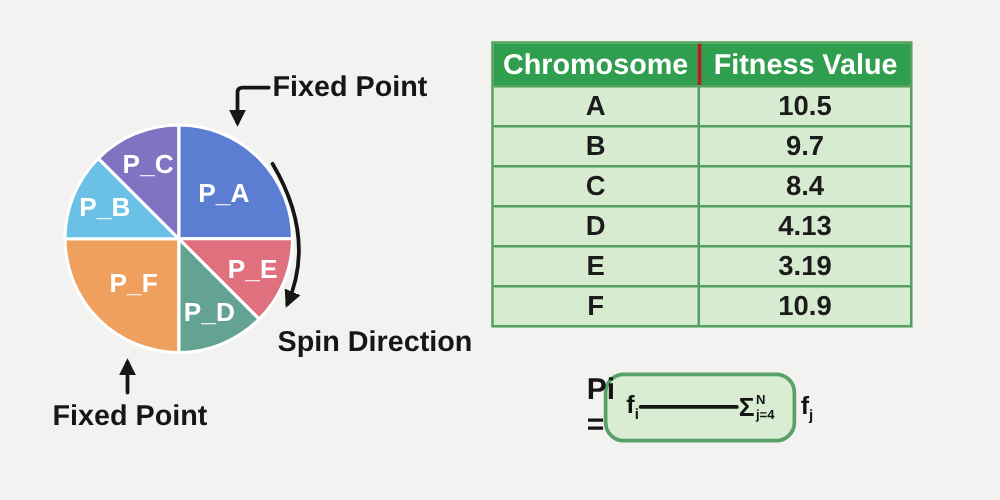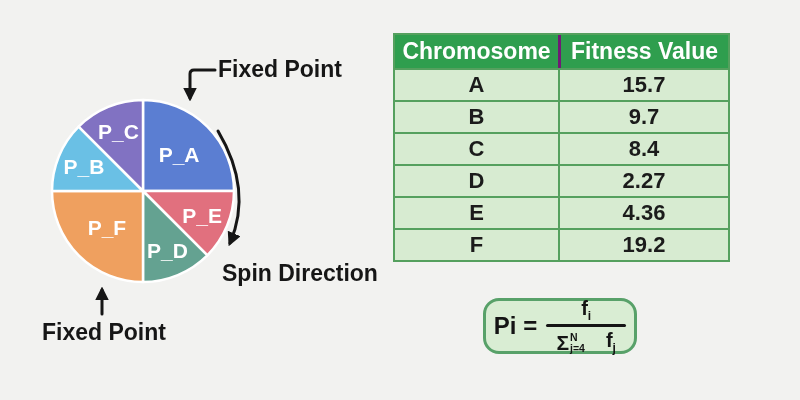--- a/index.html
+++ b/index.html
@@ -29,38 +29,38 @@
   .ftable {
     position:absolute; left:393px; top:33px; width:337px;
     border-collapse:separate; border-spacing:0;
     border:2px solid #55a05e; background:#d7ebd1;
     table-layout:fixed;
   }
   .ftable th {
     height:33px; background:#2f9e4e; color:#ffffff;
     font-size:23px; font-weight:bold; text-align:center; padding:0;
   }
-  .ftable th + th { border-left:3px solid #701a75; }
+  .ftable th + th { border-left:3px solid #b91c1c; }
   .ftable col.c1 { width:163px; }
   .ftable td {
     height:30px; font-size:22px; font-weight:bold; color:#1b1b1b;
     text-align:center; padding:0; border-top:2px solid #55a05e;
   }
   .ftable td + td { border-left:2px solid #55a05e; }
 
   
   .formula-box {
     position:absolute; left:483px; top:298px; width:154px; height:56px;
     background:#d9edd3; border:3px solid #58a169; border-radius:16px;
     box-sizing:border-box;
     display:flex; align-items:center; justify-content:center; gap:9px;
     color:#141414; font-weight:bold;
   }
   .pi-label { font-size:24px; }
-  .frac { display:flex; flex-direction:column; align-items:center; }
+  .frac { display:flex; flex-direction:row; align-items:center; }
   .frac .num { font-size:20px; line-height:1.05; }
   .frac .fbar { width:80px; height:3px; background:#141414; margin:2px 0 3px 0; border-radius:2px; }
   .frac .den { font-size:20px; line-height:1; display:flex; align-items:center; }
   .frac sub { font-size:12px; font-weight:bold; }
   .sigma { font-size:21px; }
   .limits {
     display:inline-flex; flex-direction:column; align-items:flex-start;
     font-size:10.5px; line-height:1.1; margin:0 4px 0 1px; transform:translateY(1px);
   }
   .den .fj { margin-left:17px; }
@@ -112,41 +112,41 @@
       </colgroup>
     <thead>
       <tr>
         <th>Chromosome</th>
         <th>Fitness Value</th>
       </tr>
     </thead>
     <tbody>
         <tr>
           <td>A</td>
-          <td>15.7</td>
+          <td>10.5</td>
         </tr>
         <tr>
           <td>B</td>
           <td>9.7</td>
         </tr>
         <tr>
           <td>C</td>
           <td>8.4</td>
         </tr>
         <tr>
           <td>D</td>
-          <td>2.27</td>
+          <td>4.13</td>
         </tr>
         <tr>
           <td>E</td>
-          <td>4.36</td>
+          <td>3.19</td>
         </tr>
         <tr>
           <td>F</td>
-          <td>19.2</td>
+          <td>10.9</td>
         </tr>
       </tbody>
   </table>
 
   <div class="formula-box">
     <span class="pi-label">Pi =</span>
     <span class="frac">
       <span class="num"><span>f</span><sub>i</sub></span>
       <span class="fbar"></span>
       <span class="den">

